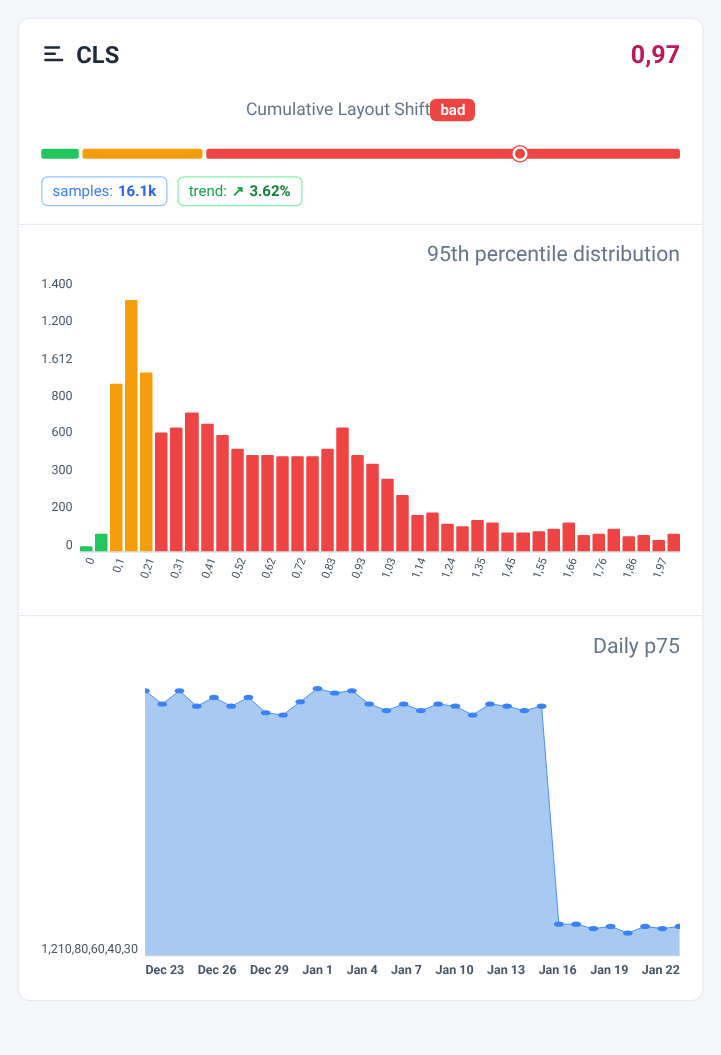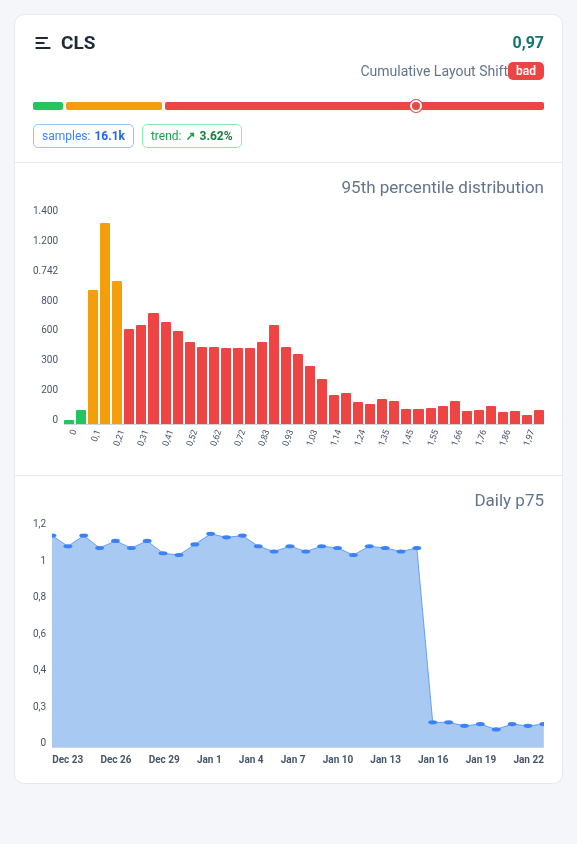--- a/index.html
+++ b/index.html
@@ -26,26 +26,26 @@
     justify-content: space-between;
     gap: 47px;
   }
   .title-left {
     display: flex;
     align-items: center;
     gap: 8px;
   }
   .title-icon svg { display: block; }
   .metric-name { font-size: 19px; font-weight: 700; color: #1e293b; }
-  .metric-value { font-size: 16px; font-weight: 700; color: #0f766e; }
+  .metric-value { font-size: 20px; font-weight: 700; color: #be185d; }
   .sub-row {
     display: flex;
     align-items: center;
-    justify-content: flex-end;
-    margin-top: 8px;
+    justify-content: center;
+    margin-top: 24px;
   }
   .metric-long { font-size: 14px; color: #64748b; }
   .badge {
     background: #ef4444;
     color: #fff;
     font-size: 12px;
     font-weight: 600;
     padding: 2px 8px;
     border-radius: 5px;
   }
@@ -140,21 +140,21 @@
     writing-mode: vertical-rl;
     transform: rotate(200deg);
     text-align: right;
     height: 28px;
   }
 
   
   .line-chart { display: flex; }
   .line-y-axis {
     display: flex;
-    flex-direction: column;
+    flex-direction: row;
     justify-content: space-between;
     align-items: flex-end;
     height: 230px;
     padding-right: 6px;
     font-size: 10px;
     color: #475569;
   }
   .line-plot-wrap { flex: 1; }
   .line-plot {
     position: relative;
@@ -214,21 +214,21 @@
       </span>
     </div>
   </div>
 
   <div class="section">
     <div class="section-title">95th percentile distribution</div>
     <div class="bar-chart">
       <div class="bar-y-axis">
           <span>1.400</span>
           <span>1.200</span>
-          <span>0.742</span>
+          <span>1.612</span>
           <span>800</span>
           <span>600</span>
           <span>300</span>
           <span>200</span>
           <span>0</span>
         </div>
       <div class="bar-plot-wrap">
         <div class="bar-plot">
             <div class="bar good" style="height: 2%;"></div>
             <div class="bar good" style="height: 6.33333%;"></div>

